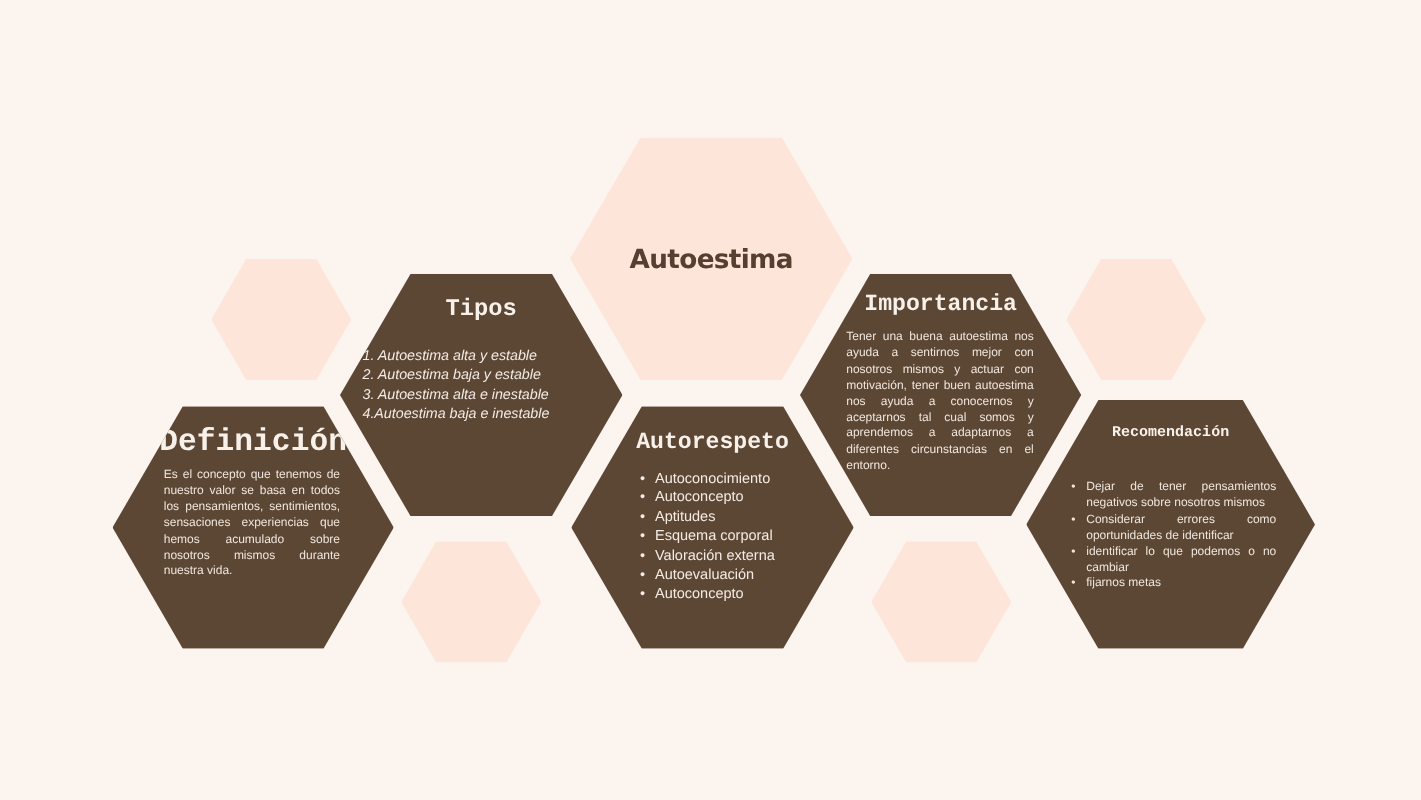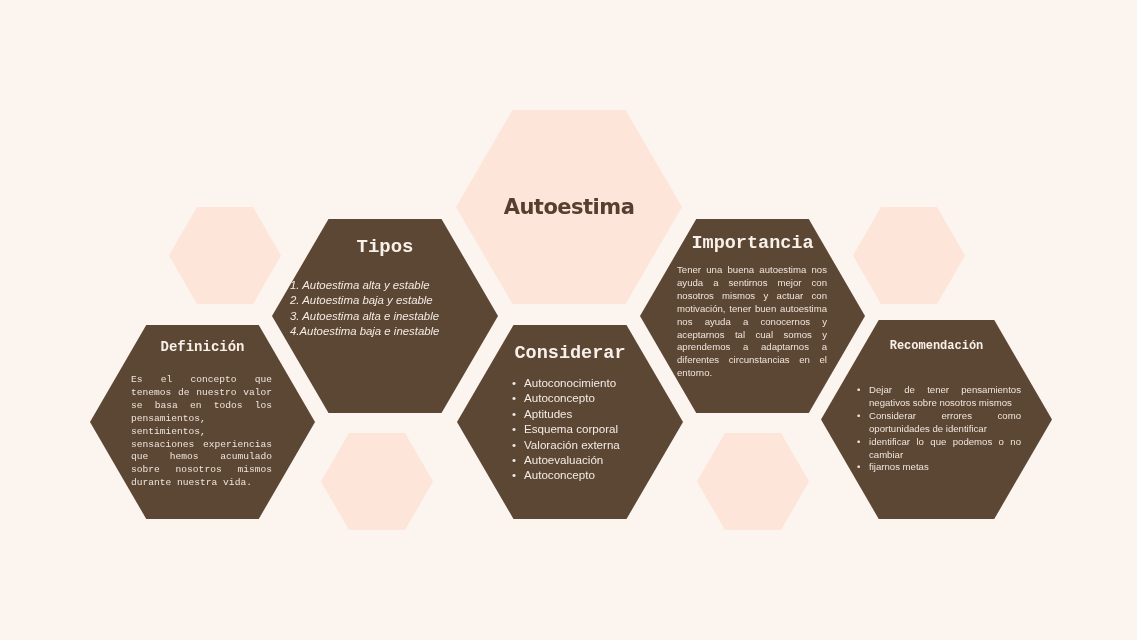--- a/index.html
+++ b/index.html
@@ -21,36 +21,36 @@
 
 <div class="hex pale" style="left:169px;top:207px;width:112px;height:97px;"></div>
 <div class="hex pale" style="left:321px;top:433px;width:112px;height:97px;"></div>
 <div class="hex pale" style="left:697px;top:433px;width:112px;height:97px;"></div>
 <div class="hex pale" style="left:853px;top:207px;width:112px;height:97px;"></div>
 
 <div class="hex pale" style="left:456px;top:110px;width:226px;height:194px;"></div>
 <div id="main-title">Autoestima</div>
 
 <div class="hex dark" style="left:90px;top:325px;width:225px;height:194px;">
-  <div class="title" style="top:14px;font-size:14px;">Definición</div>
-  <div class="inner para" style="left:41px;top:49px;width:141px;font-family:Liberation Mono, monospace;">Es el concepto que tenemos de nuestro valor se basa en todos los pensamientos, sentimientos, sensaciones experiencias que hemos acumulado sobre nosotros mismos durante nuestra vida.</div>
+  <div class="title" style="top:14px;font-size:25px;">Definición</div>
+  <div class="inner para" style="left:41px;top:49px;width:141px;">Es el concepto que tenemos de nuestro valor se basa en todos los pensamientos, sentimientos, sensaciones experiencias que hemos acumulado sobre nosotros mismos durante nuestra vida.</div>
 </div>
 
 <div class="hex dark" style="left:272px;top:219px;width:226px;height:194px;">
   <div class="title" style="top:17px;font-size:19px;">Tipos</div>
   <ul class="inner list" style="left:18px;top:59px;width:170px;font-size:11.4px;line-height:15.4px;color:#f3ebe4;font-style:italic;">
     <li>1. Autoestima alta y estable</li>
     <li>2. Autoestima baja y estable</li>
     <li>3. Autoestima alta e inestable</li>
     <li>4.Autoestima baja e inestable</li>
   </ul>
 </div>
 
 <div class="hex dark" style="left:457px;top:325px;width:226px;height:194px;">
-  <div class="title" style="top:18px;font-size:18.5px;">Considerar</div>
+  <div class="title" style="top:18px;font-size:18.5px;">Autorespeto</div>
   <ul class="inner list bul" style="left:53px;top:50px;width:150px;font-size:11.6px;line-height:15.4px;color:#f3ebe4;">
     <li>Autoconocimiento</li>
     <li>Autoconcepto</li>
     <li>Aptitudes</li>
     <li>Esquema corporal</li>
     <li>Valoración externa</li>
     <li>Autoevaluación</li>
     <li>Autoconcepto</li>
   </ul>
 </div>

